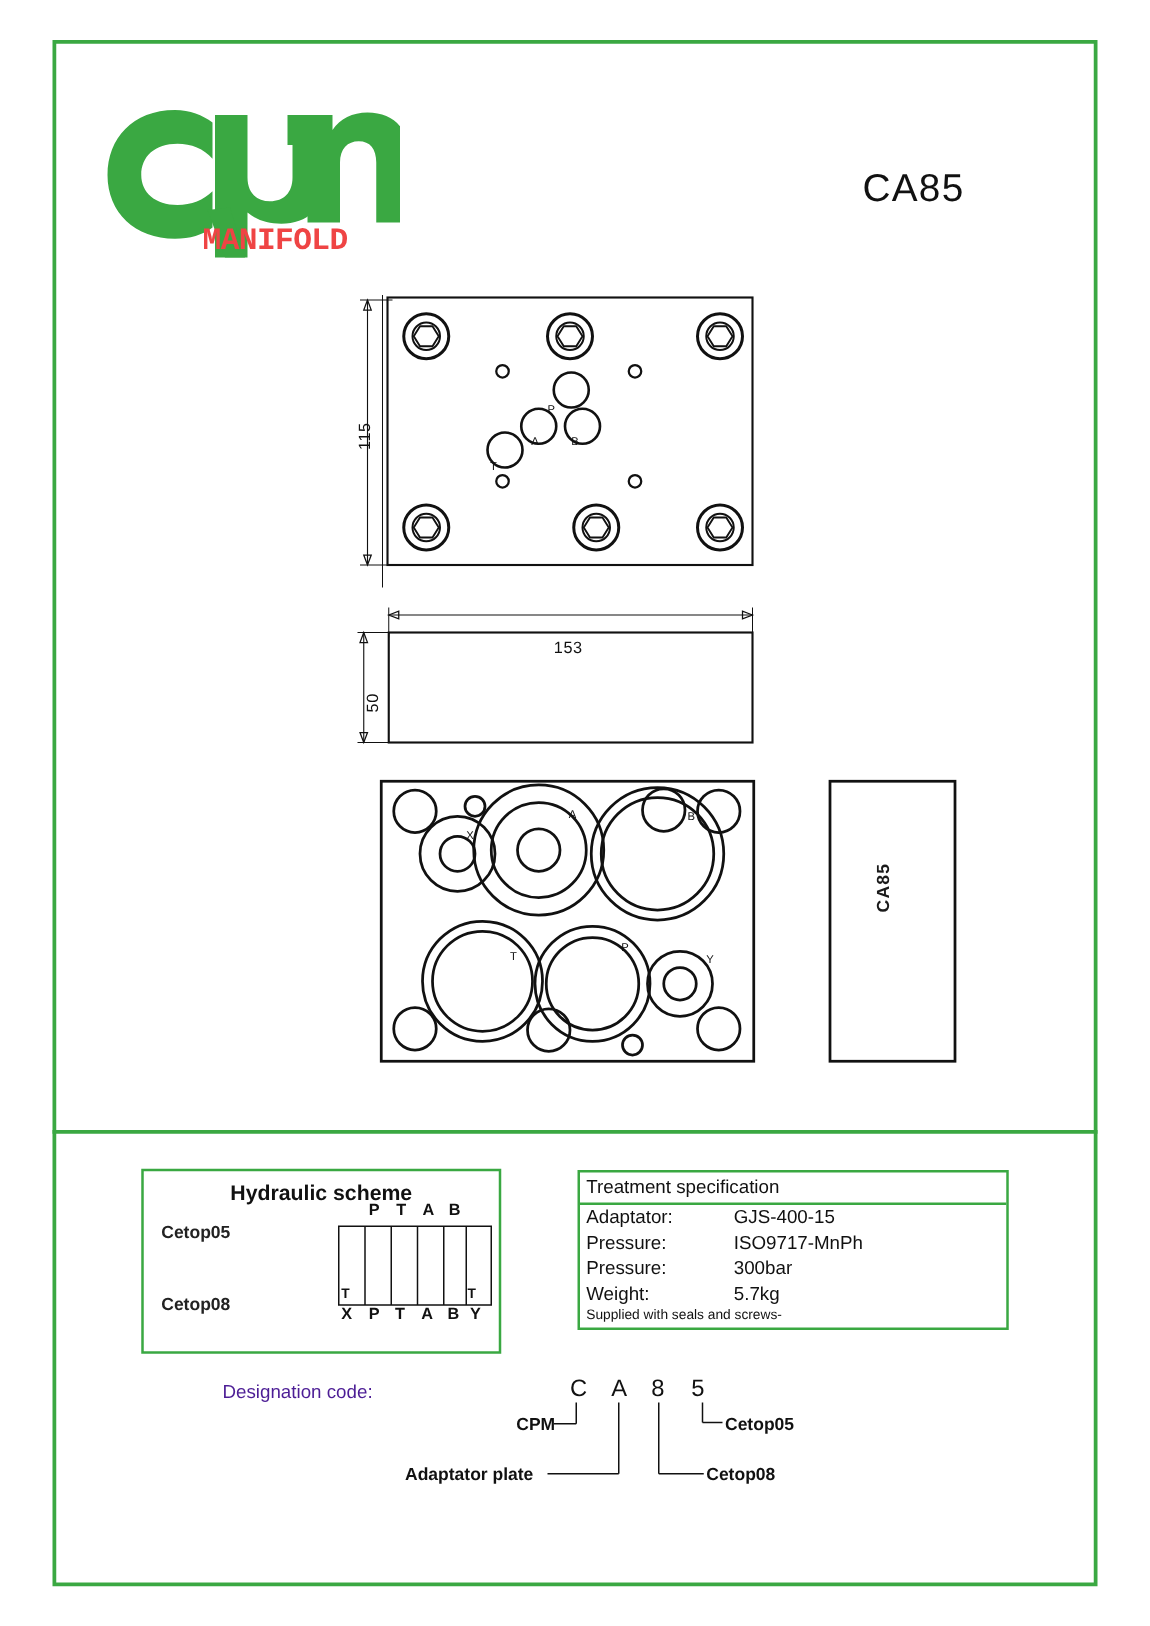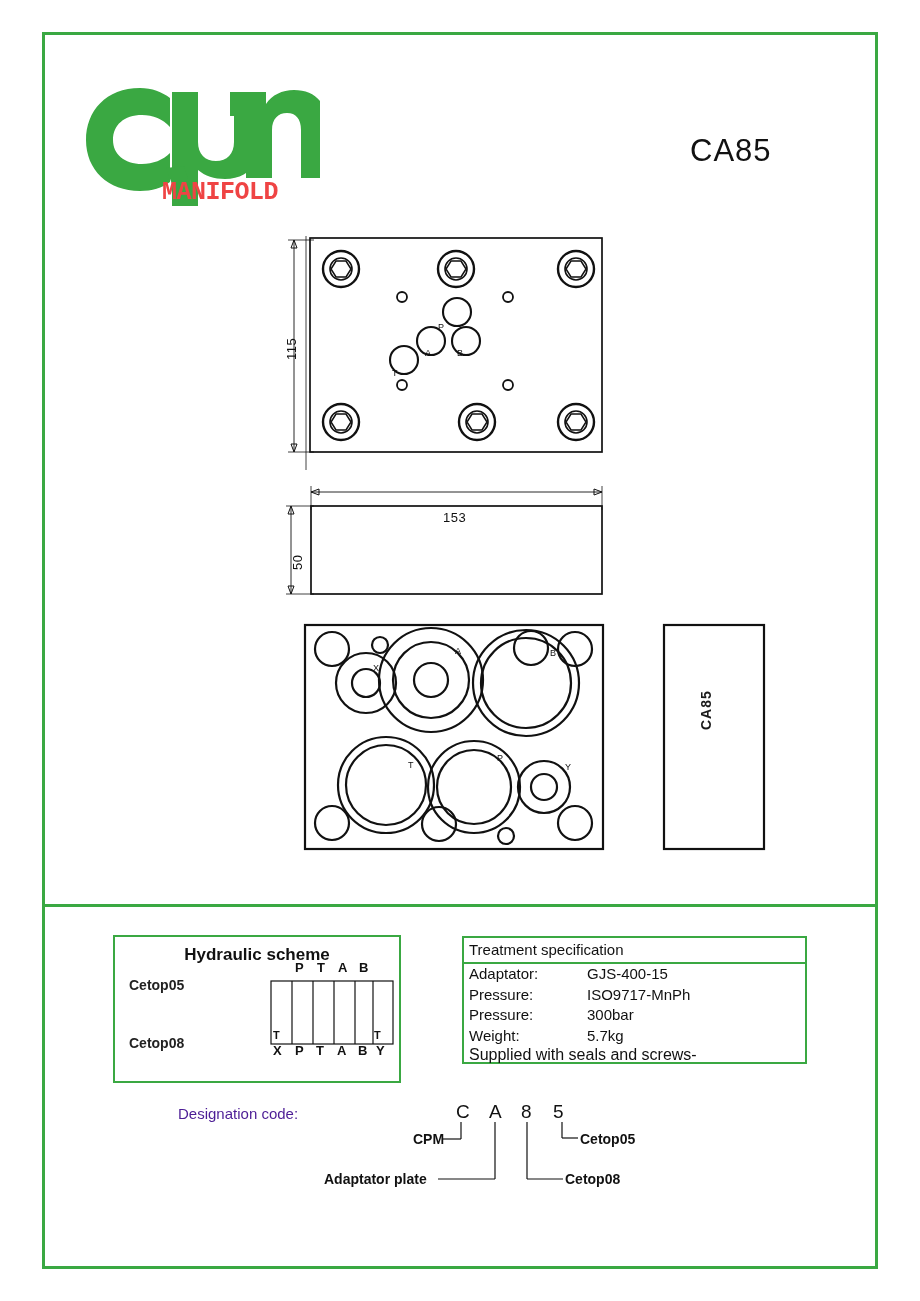--- a/index.html
+++ b/index.html
@@ -35,21 +35,21 @@
   .sch-l1{position:absolute;left:14px;top:40px;font-size:14px;color:#222;}
   .sch-l2{position:absolute;left:14px;top:98px;font-size:14px;color:#222;}
 
   .spec-box{position:absolute;left:462px;top:936px;width:345px;height:128px;
        border:2px solid #3aa842;box-sizing:border-box;background:#fff;}
   .spec-head{position:absolute;left:5px;top:3px;font-size:15px;color:#111;}
   .spec-rule{position:absolute;left:0;top:24px;width:100%;height:2px;background:#3aa842;}
   .spec-tbl{position:absolute;left:5px;top:26px;width:336px;border-collapse:collapse;}
   .spec-tbl td{font-size:15px;color:#111;padding:0;line-height:20.5px;vertical-align:top;}
   .spec-tbl td.k{width:118px;}
-  .spec-note{position:absolute;left:5px;top:108px;font-size:16px;color:#111;}
+  .spec-note{position:absolute;left:5px;top:108px;font-size:11px;color:#111;}
 
   .desig-lbl{position:absolute;left:178px;top:1105px;font-size:15px;color:#4c1d95;}
   .code-ch{position:absolute;font-size:19px;color:#111;}
   .lead-lbl{position:absolute;font-size:14px;color:#111;font-weight:bold;}
 </style>
 </head>
 <body>
 
 <div class="sheet">
 

